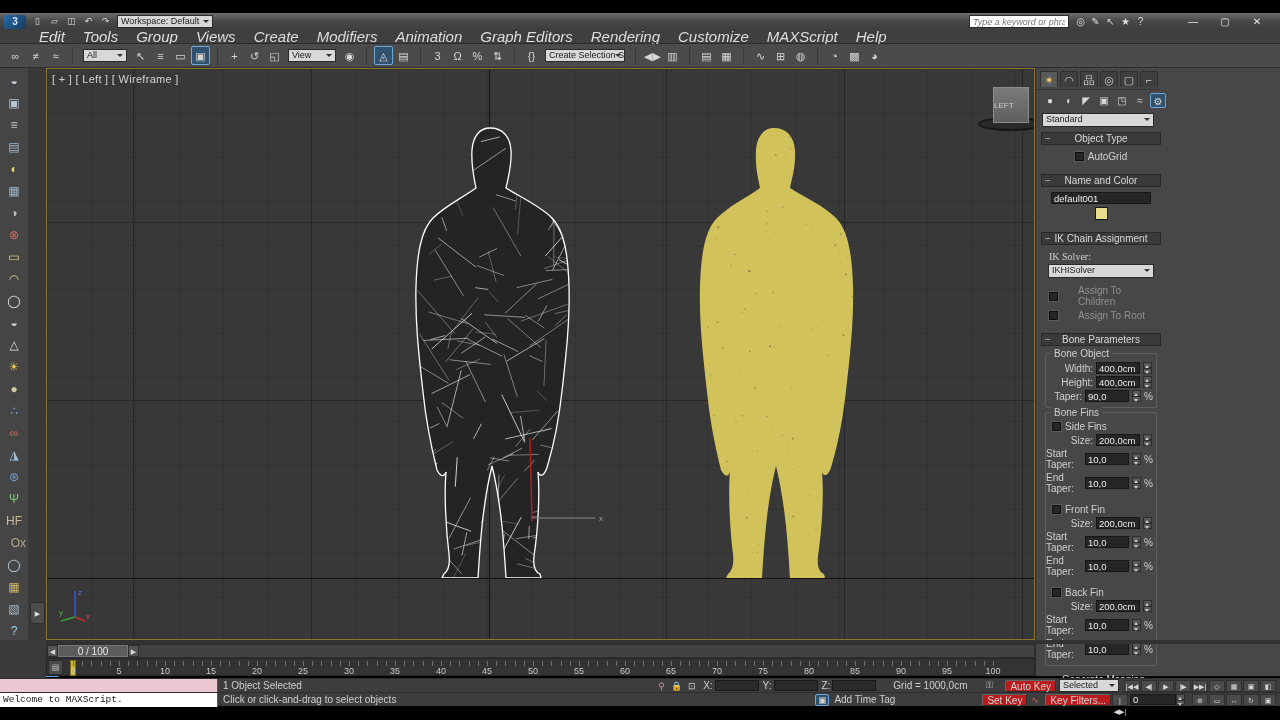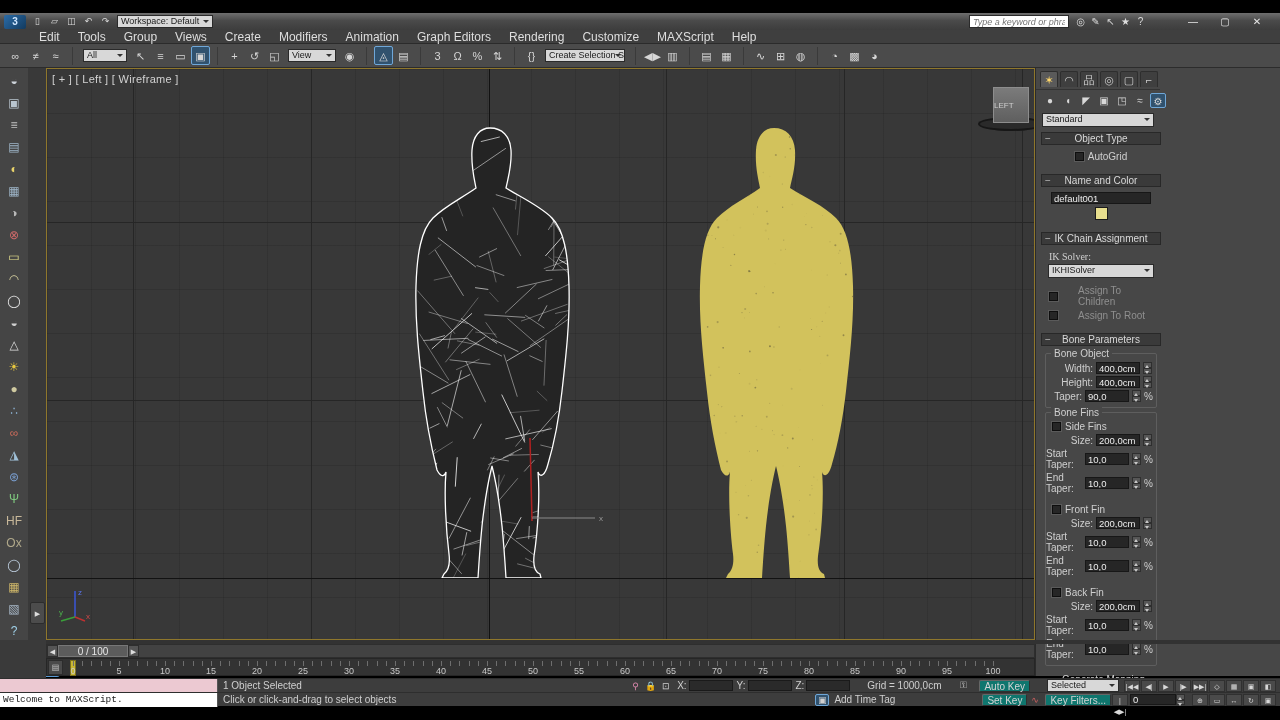--- a/index.html
+++ b/index.html
@@ -20,21 +20,21 @@
   #title-text { position:absolute; left:0; right:0; text-align:center; color:#e4e4e4; font-size:11px; pointer-events:none; }
   #title-text span { margin:0 12px; }
   #search-wrap { margin-left:auto; display:flex; align-items:center; gap:5px; z-index:2; }
   #search-input { width:100px; height:13px; font-size:9px; font-style:italic; color:#666; background:#fff;
     border:1px solid #2a2a2a; padding:0 3px; font-family:"Liberation Sans", sans-serif; }
   .tb-ico { color:#ddd; font-size:10px; width:13px; text-align:center; }
   .win-btn { color:#e8e8e8; font-size:10px; width:26px; text-align:center; }
 
   #menubar { position:absolute; left:0; top:30px; width:1280px; height:14px; background:#3f3f3f;
     border-bottom:1px solid #2b2b2b; display:flex; align-items:center; padding-left:30px; }
-  .menu-item { padding:0 9px; font-size:12px; line-height:14px; color:#dedede; }
+  .menu-item { padding:0 9px; font-size:15px; line-height:14px; color:#dedede;font-style:italic; }
 
   
   #toolbar { position:absolute; left:0; top:44px; width:1280px; height:24px; background:#4b4b4b;
     border-bottom:1px solid #2c2c2c; display:flex; align-items:center; padding-left:6px; gap:1px; }
   .t-btn { width:19px; height:19px; color:#d6d6d6; font-size:11px; line-height:18px; text-align:center;
     border:1px solid transparent; border-radius:2px; }
   .t-btn.active { background:#31526e; border:1px solid #6fa7d8; }
   .t-sep { width:7px; height:18px; border-right:1px solid #3a3a3a; margin-right:6px; }
   .t-combo { margin:0 3px; }
 
@@ -135,21 +135,21 @@
   #listener-pink { width:218px; height:14px; background:#ecc9d2; border-right:1px solid #555; flex:none; }
   #listener-white { width:218px; height:14px; background:#fff; color:#1a1a1a;
     font-family:"Liberation Mono", monospace; font-size:9.5px; padding:0 3px; line-height:14px; border-right:1px solid #555; flex:none; }
   .s-text { padding-left:5px; }
   .s-ico { width:15px; text-align:center; font-size:9px; flex:none; }
   .s-ico.pink { color:#e08ab0; }
   .s-ico.blue-frame { background:#31526e; border:1px solid #6fa7d8; border-radius:2px; width:14px; height:12px; line-height:11px; }
   .xyz-label { margin-left:4px; color:#cfcfcf; }
   .xyz-field { width:44px; height:11px; background:#2a2a2a; border:1px solid #1a1a1a; margin-left:2px; }
   .grid-box { margin-left:8px; width:92px; text-align:center; }
-  .sm-btn { height:12px; background:#0f766e; border:1px solid #303030; border-top-color:#666; border-left-color:#666;
+  .sm-btn { height:12px; background:#b91c1c; border:1px solid #303030; border-top-color:#666; border-left-color:#666;
     border-radius:2px; color:#d4d4d4; text-align:center; line-height:11px; padding:0 4px; margin-left:3px; flex:none; }
   .trans-btn { width:16px; height:12px; background:#4a4a4a; border:1px solid #303030; color:#d8d8d8;
     font-size:7px; text-align:center; line-height:11px; margin-left:1px; flex:none; }
   #frame-field { width:46px; height:11px; background:#262626; border:1px solid #171717; color:#eee;
     font-size:9.5px; padding:0 2px; margin-left:2px; font-family:"Liberation Sans", sans-serif; }
 </style>
 </head>
 <body>
 <div id="app">
 
@@ -256,21 +256,21 @@
       <span class="l-ico" style="color: rgb(207, 207, 207);">◒</span>
       <span class="l-ico" style="color: rgb(216, 216, 216);">△</span>
       <span class="l-ico" style="color: rgb(232, 200, 64);">☀</span>
       <span class="l-ico" style="color: rgb(207, 201, 160);">●</span>
       <span class="l-ico" style="color: rgb(143, 182, 216);">∴</span>
       <span class="l-ico" style="color: rgb(200, 106, 90);">∞</span>
       <span class="l-ico" style="color: rgb(159, 192, 216);">◮</span>
       <span class="l-ico" style="color: rgb(122, 159, 208);">⊛</span>
       <span class="l-ico" style="color: rgb(126, 200, 126);">Ψ</span>
       <span class="l-ico" style="color: rgb(200, 184, 154);">HF</span>
-      <span class="l-ico" style="color: rgb(176, 168, 138);">Ox</span>
+      <span class="l-ico" style="color: rgb(176, 168, 138); text-align: right;">Ox</span>
       <span class="l-ico" style="color: rgb(184, 200, 216);">◯</span>
       <span class="l-ico" style="color: rgb(208, 184, 106);">▦</span>
       <span class="l-ico" style="color: rgb(168, 184, 200);">▧</span>
       <span class="l-ico" style="color: rgb(159, 208, 232);">?</span>
     </div>
   <div id="gap-strip"></div>
   <div id="vp-tab-expand">▶</div>
   <div id="vp-layout-tab">
       <i></i>
     </div>
@@ -1070,21 +1070,21 @@
     <span class="s-ico">⊡</span>
     <span class="xyz-label">X:</span>
     <input class="xyz-field" style="">
     <span class="xyz-label">Y:</span>
     <input class="xyz-field" style="">
     <span class="xyz-label">Z:</span>
     <input class="xyz-field" style="">
     <span class="grid-box">Grid = 1000,0cm</span>
     <span class="s-ico" style="width:26px;">⚿</span>
     <span class="sm-btn">Auto Key</span>
-    <div class="combo" style="width:72px;height:13px;margin-left:17px;">Selected</div>
+    <div class="combo" style="width:60px;height:13px;margin-left:3px;">Selected</div>
     <span id="playback-btns" style="display:flex;margin-left:4px;">
         <span class="trans-btn">|◀◀</span>
         <span class="trans-btn">◀|</span>
         <span class="trans-btn">▶</span>
         <span class="trans-btn">|▶</span>
         <span class="trans-btn">▶▶|</span>
       </span>
     <span id="row1-icons" style="display:flex;margin-right:4px;">
         <span class="trans-btn">◇</span>
         <span class="trans-btn">▦</span>

